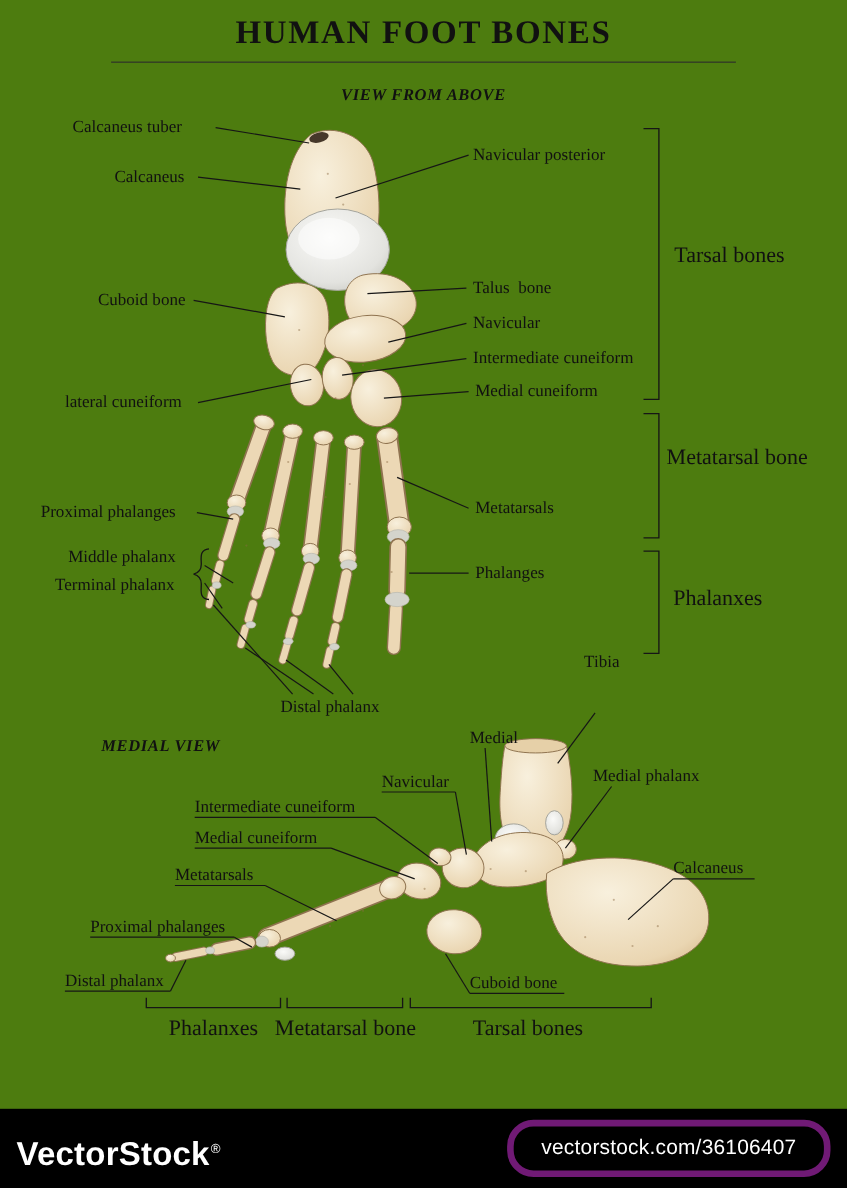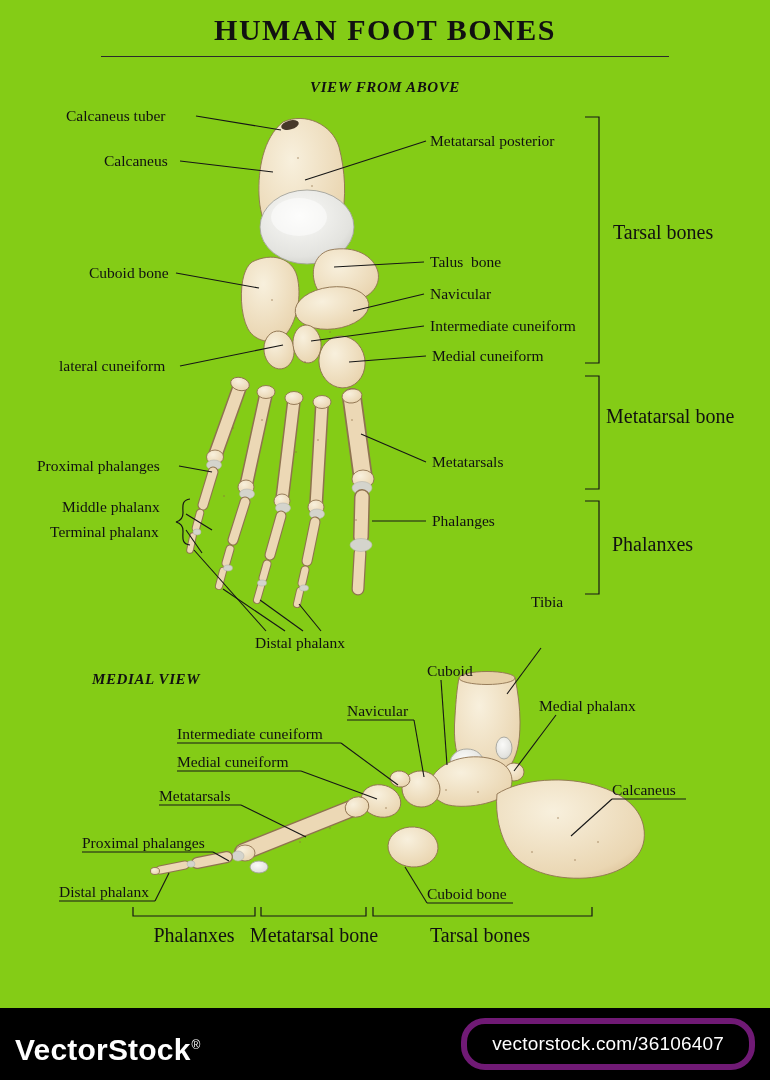--- a/index.html
+++ b/index.html
@@ -1,18 +1,18 @@
 <!DOCTYPE html>
 <html><head>
 <meta charset="utf-8">
 <style>
   * { margin:0; padding:0; box-sizing:border-box; }
   html,body { background:#ffffff; }
   .page {
-    position:relative; width:770px; height:1080px; background:#84cc16;
+    position:relative; width:770px; height:1080px; background:#4d7c0f;
     font-family:"Liberation Serif", serif; color:#111111; overflow:hidden;
   }
   .title {
     position:absolute; top:13px; left:0; width:100%; text-align:center;
     font-size:30px; font-weight:700; letter-spacing:1.5px;
   }
   .title-rule { position:absolute; top:56px; left:101px; width:568px; height:1px; background:#2b2b2b; }
   .subhead { position:absolute; font-size:15px; font-weight:700; letter-spacing:0.6px;font-style:italic; }
   .subhead.topview { top:79px; left:0; width:100%; text-align:center; }
   .subhead.medialview { top:671px; left:92px; }
@@ -256,36 +256,36 @@
 
   <div class="lbl" style="left:66px;top:106px">Calcaneus tuber</div>
   <div class="lbl" style="left:104px;top:151px">Calcaneus</div>
   <div class="lbl" style="left:89px;top:263px">Cuboid bone</div>
   <div class="lbl" style="left:59px;top:356px">lateral cuneiform</div>
   <div class="lbl" style="left:37px;top:456px">Proximal phalanges</div>
   <div class="lbl" style="left:62px;top:497px">Middle phalanx</div>
   <div class="lbl" style="left:50px;top:522px">Terminal phalanx</div>
   <div class="lbl" style="left:255px;top:633px">Distal phalanx</div>
 
-  <div class="lbl" style="left:430px;top:131px">Metatarsal posterior</div>
+  <div class="lbl" style="left:430px;top:131px">Navicular posterior</div>
   <div class="lbl" style="left:430px;top:252px">Talus  bone</div>
   <div class="lbl" style="left:430px;top:284px">Navicular</div>
   <div class="lbl" style="left:430px;top:316px">Intermediate cuneiform</div>
   <div class="lbl" style="left:432px;top:346px">Medial cuneiform</div>
   <div class="lbl" style="left:432px;top:452px">Metatarsals</div>
   <div class="lbl" style="left:432px;top:511px">Phalanges</div>
 
   <div class="lbl big" style="left:613px;top:223px">Tarsal bones</div>
   <div class="lbl big" style="left:606px;top:407px">Metatarsal bone</div>
   <div class="lbl big" style="left:612px;top:535px">Phalanxes</div>
 
   <div class="subhead medialview">MEDIAL VIEW</div>
 
   <div class="lbl" style="left:531px;top:592px">Tibia</div>
-  <div class="lbl" style="left:427px;top:661px">Cuboid</div>
+  <div class="lbl" style="left:427px;top:661px">Medial</div>
   <div class="lbl" style="left:347px;top:701px">Navicular</div>
   <div class="lbl" style="left:539px;top:696px">Medial phalanx</div>
   <div class="lbl" style="left:177px;top:724px">Intermediate cuneiform</div>
   <div class="lbl" style="left:177px;top:752px">Medial cuneiform</div>
   <div class="lbl" style="left:159px;top:786px">Metatarsals</div>
   <div class="lbl" style="left:612px;top:780px">Calcaneus</div>
   <div class="lbl" style="left:82px;top:833px">Proximal phalanges</div>
   <div class="lbl" style="left:59px;top:882px">Distal phalanx</div>
   <div class="lbl" style="left:427px;top:884px">Cuboid bone</div>
 

